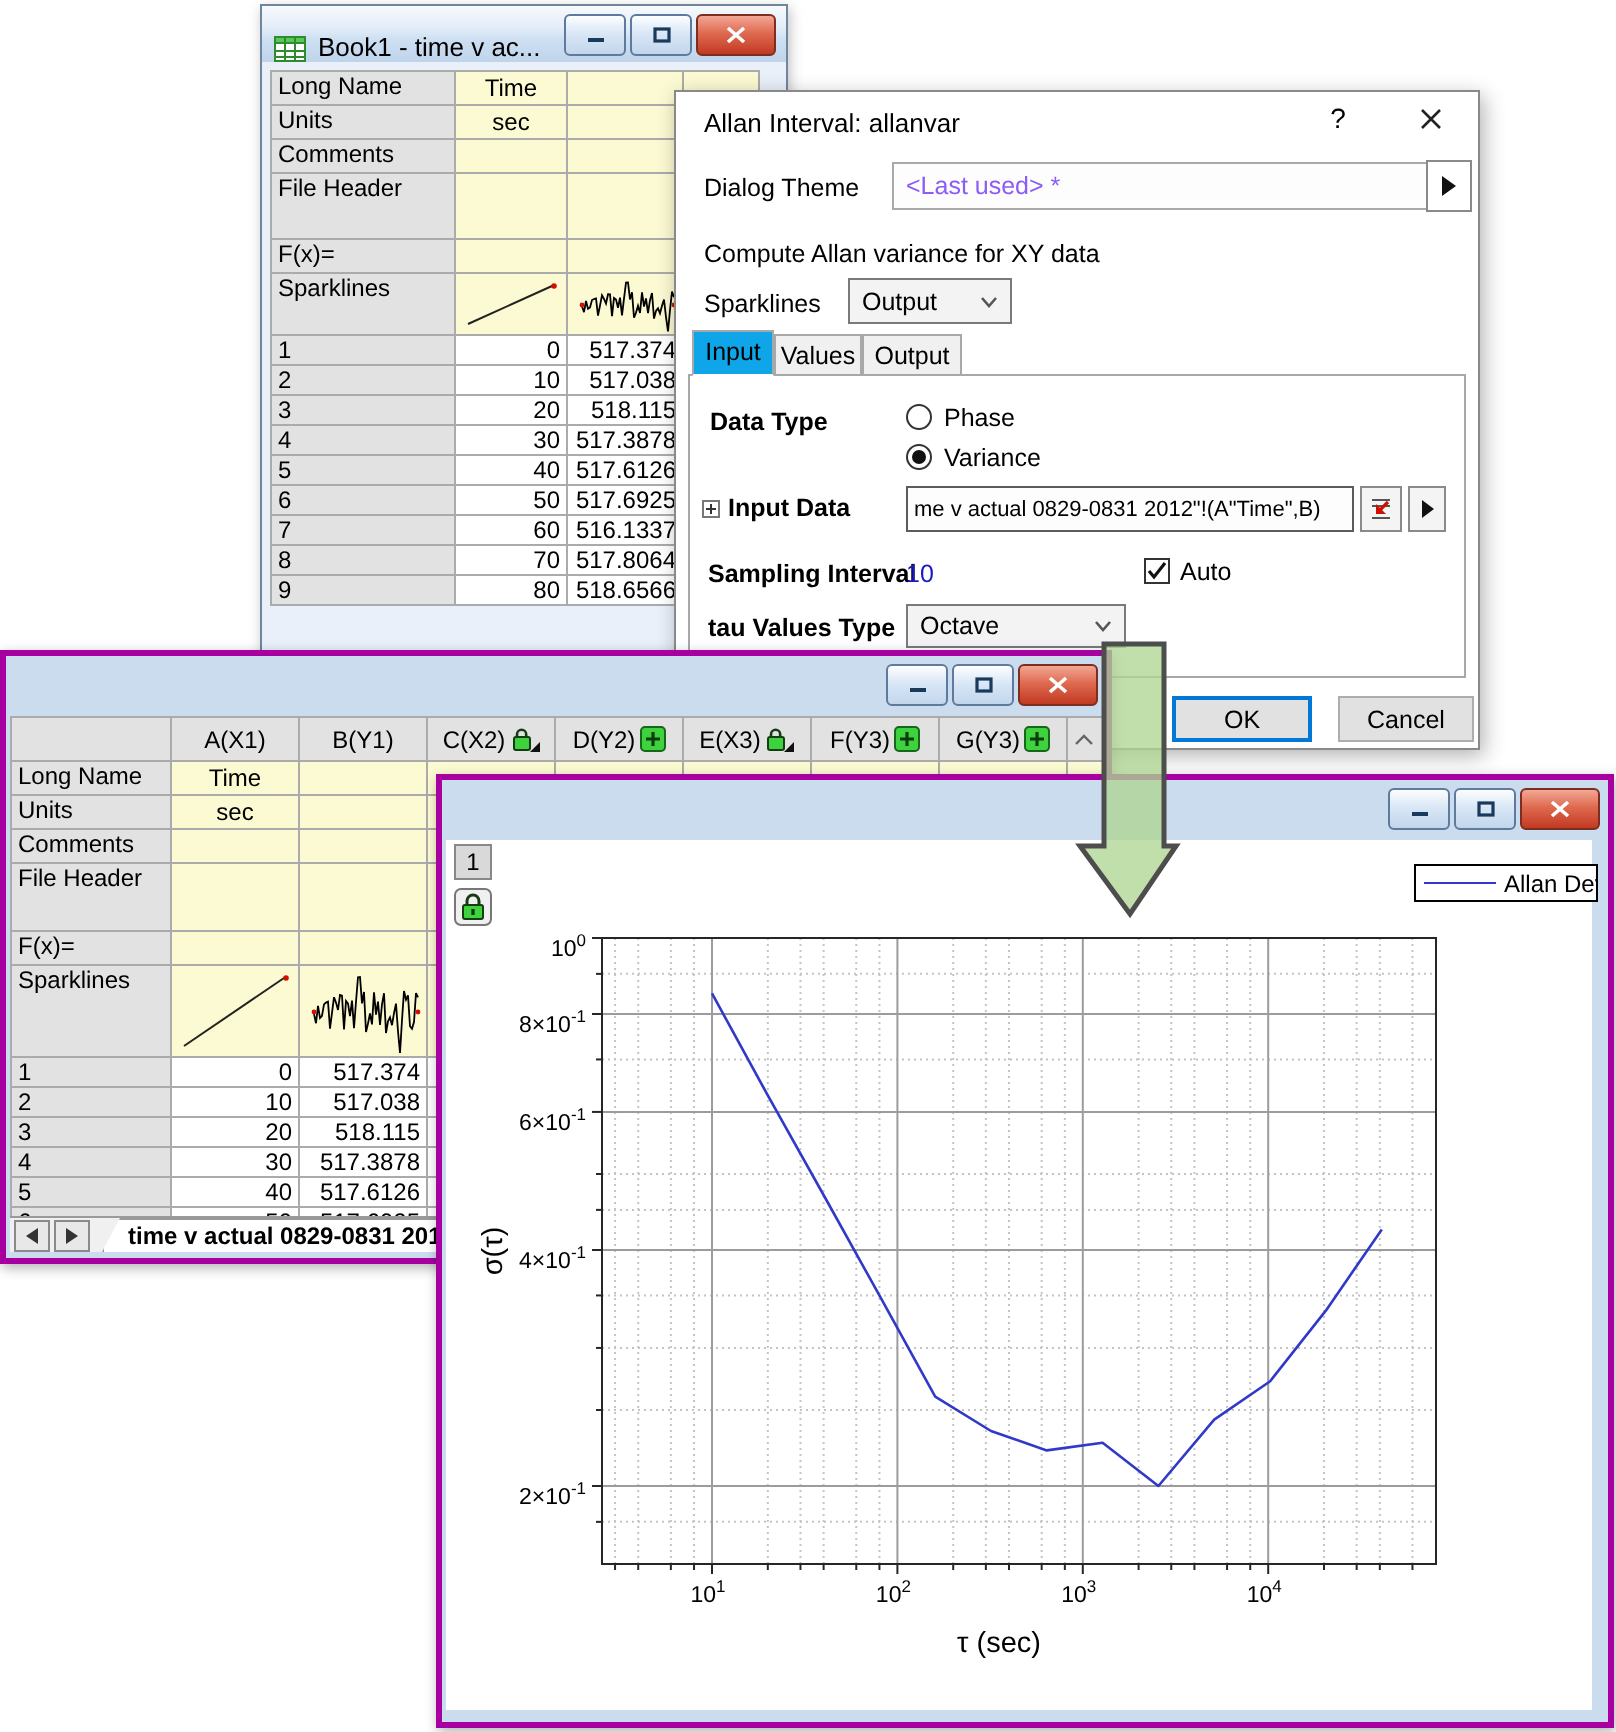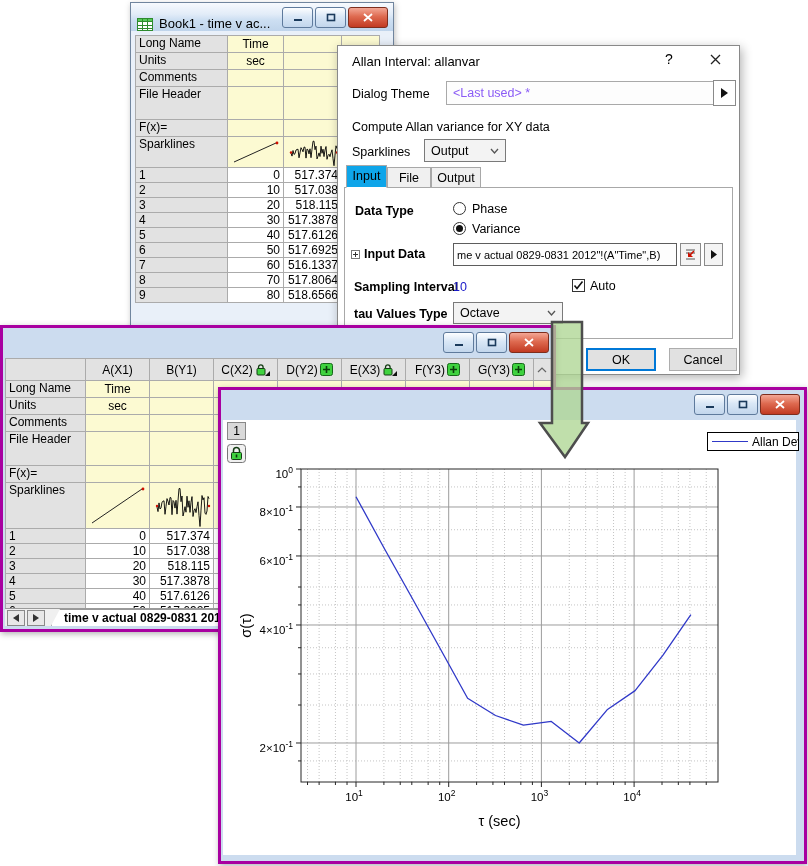--- a/index.html
+++ b/index.html
@@ -235,21 +235,21 @@
 
     <div class="lbl" style="left:14px;top:99px">Sparklines</div>
     <div class="combo" style="left:86px;top:93px;width:82px;height:23px">
       <span>Output</span>
       <svg width="9" height="6">
           <polyline points="1,1 4.5,5 8,1" fill="none" stroke="#555" stroke-width="1.3"></polyline>
         </svg>
     </div>
 
     <div class="tab active" style="left:8px;top:119px;width:41px">Input</div>
-    <div class="tab" style="left:49px;top:121px;width:44px">File</div>
+    <div class="tab" style="left:49px;top:121px;width:44px">Values</div>
     <div class="tab" style="left:93px;top:121px;width:50px">Output</div>
 
     <div class="groupbox" style="left:6px;top:141px;width:387px;height:150px">
       <div class="lbl boldlbl" style="left:10px;top:16px">Data Type</div>
       <div class="radio" style="left:108px;top:14px"></div>
       <div class="lbl" style="left:127px;top:14px">Phase</div>
       <div class="radio sel" style="left:108px;top:34px"></div>
       <div class="lbl" style="left:127px;top:34px">Variance</div>
 
       <svg class="abs" style="left:6px;top:62px" width="9" height="9">

